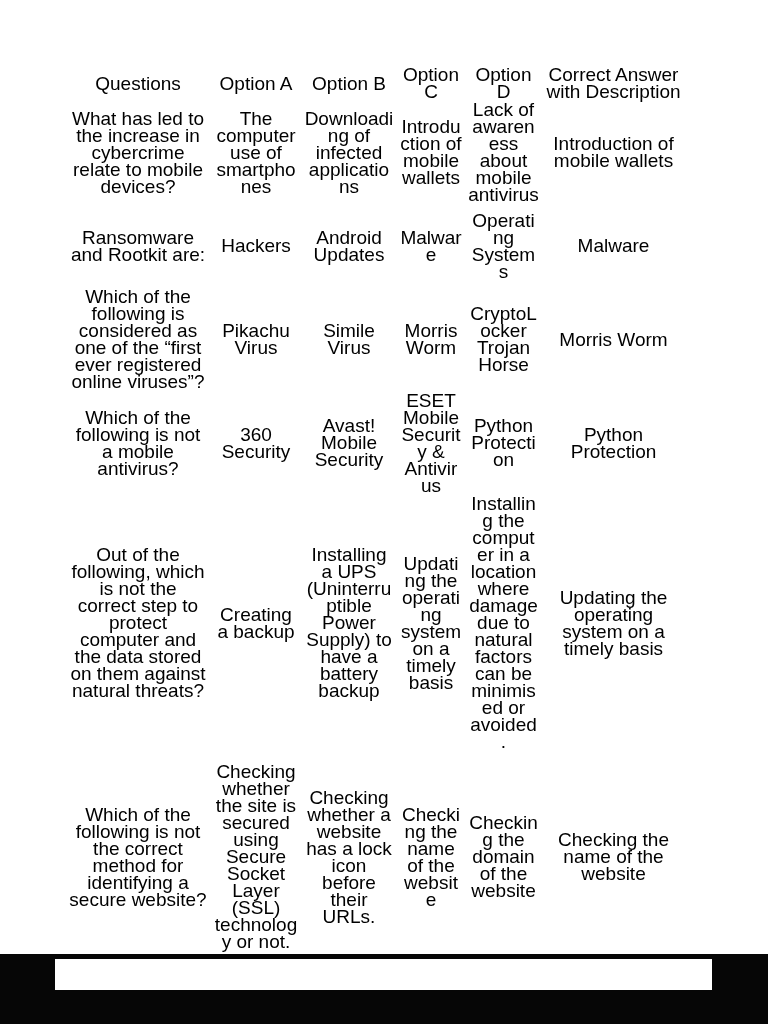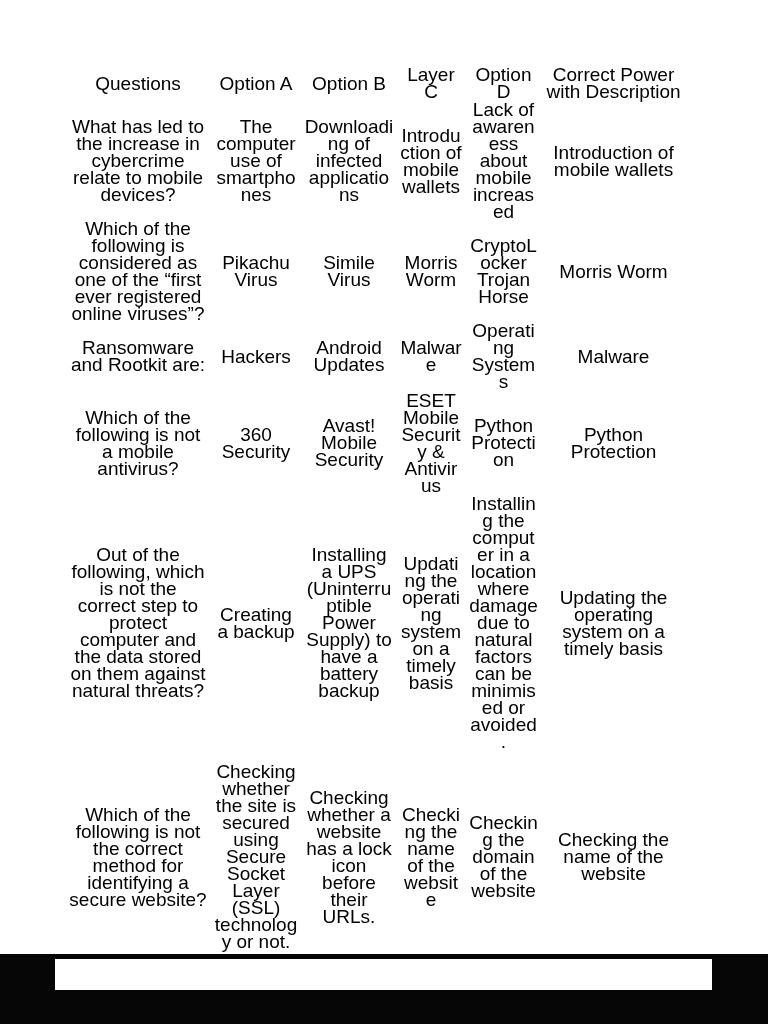--- a/index.html
+++ b/index.html
@@ -87,49 +87,49 @@
         <col class="c-b">
         <col class="c-c">
         <col class="c-d">
         <col class="c-ca">
     </colgroup>
     <thead>
       <tr>
         <th>Questions</th>
         <th>Option A</th>
         <th>Option B</th>
-        <th>Layer C</th>
+        <th>Option C</th>
         <th>Option D</th>
-        <th>Correct Power with Description</th>
+        <th>Correct Answer with Description</th>
       </tr>
     </thead>
     <tbody>
       <tr>
         <td>What has led to the increase in cybercrime relate to mobile devices?</td>
         <td>The computer use of smartphones</td>
         <td>Downloading of infected applications</td>
         <td>Introduction of mobile wallets</td>
-        <td>Lack of awareness about mobile increased</td>
+        <td>Lack of awareness about mobile antivirus</td>
         <td>Introduction of mobile wallets</td>
+      </tr>
+      <tr>
+        <td>Ransomware and Rootkit are:</td>
+        <td>Hackers</td>
+        <td>Android Updates</td>
+        <td>Malware</td>
+        <td>Operating Systems</td>
+        <td>Malware</td>
       </tr>
       <tr>
         <td>Which of the following is considered as one of the “first ever registered online viruses”?</td>
         <td>Pikachu Virus</td>
         <td>Simile Virus</td>
         <td>Morris Worm</td>
         <td>CryptoLocker Trojan Horse</td>
         <td>Morris Worm</td>
-      </tr>
-      <tr>
-        <td>Ransomware and Rootkit are:</td>
-        <td>Hackers</td>
-        <td>Android Updates</td>
-        <td>Malware</td>
-        <td>Operating Systems</td>
-        <td>Malware</td>
       </tr>
       <tr>
         <td>Which of the following is not a mobile antivirus?</td>
         <td>360 Security</td>
         <td>Avast! Mobile Security</td>
         <td>ESET Mobile Security &amp; Antivirus</td>
         <td>Python Protection</td>
         <td>Python Protection</td>
       </tr>
       <tr>

